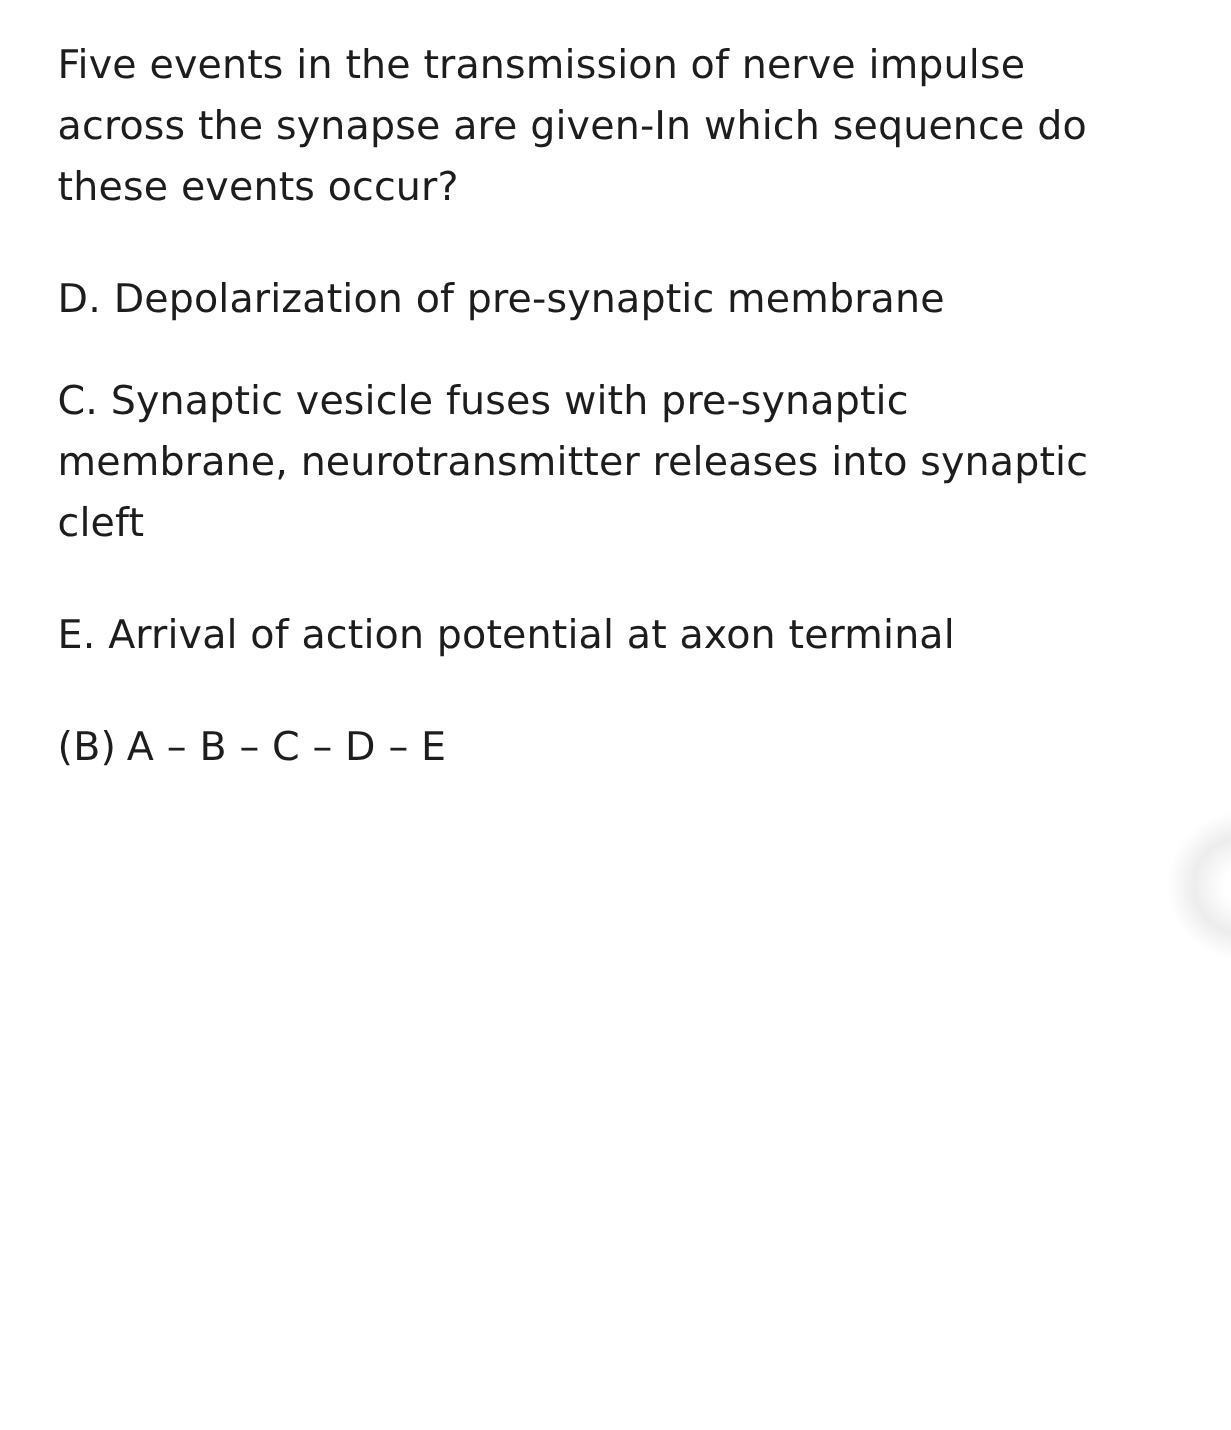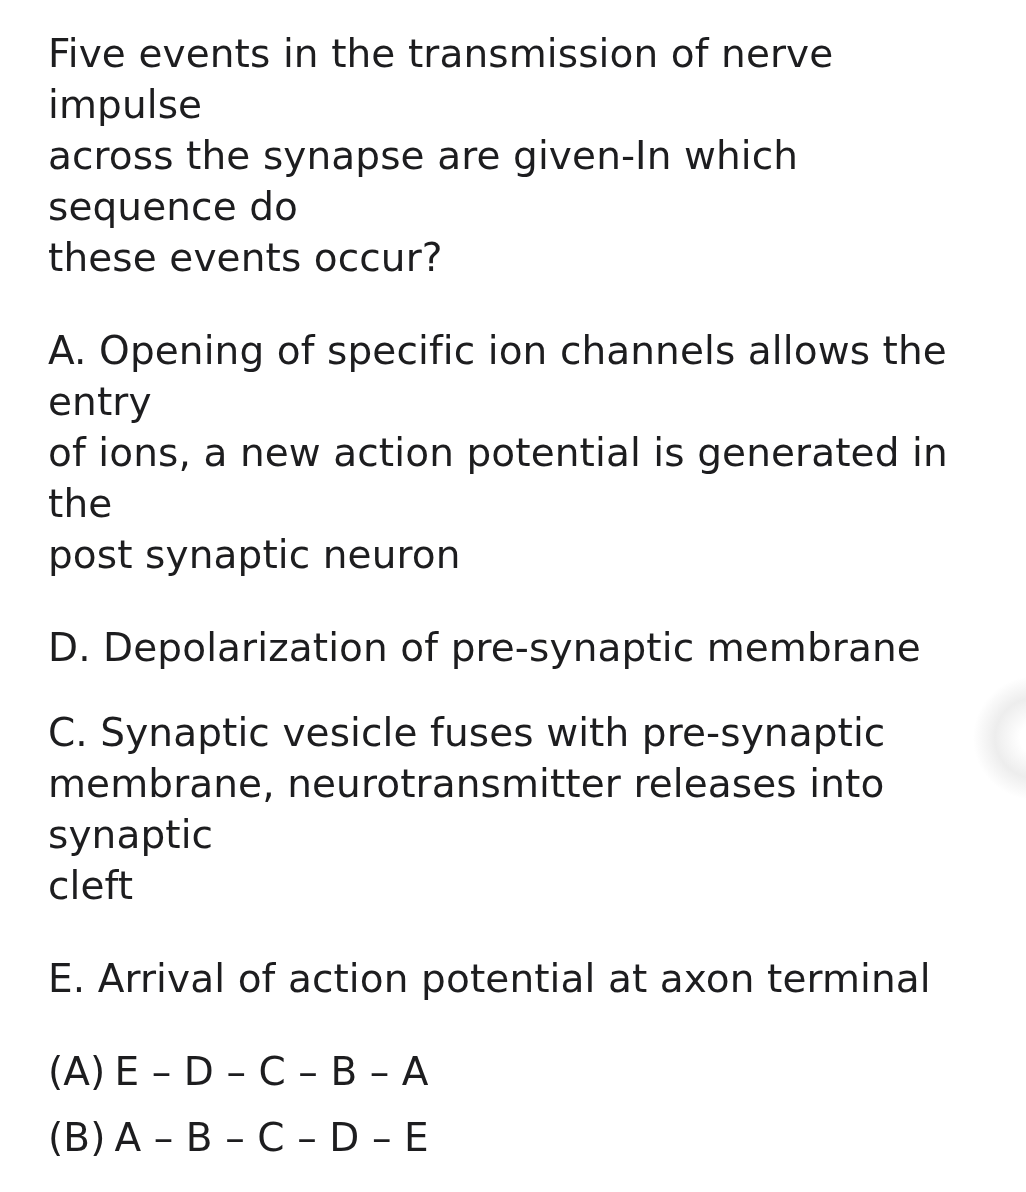--- a/index.html
+++ b/index.html
@@ -10,21 +10,21 @@
     width: 1026px;
     height: 1192px;
     background: #ffffff;
     font-family: "DejaVu Sans", "Liberation Sans", sans-serif;
     color: #1d1d1f;
     position: relative;
     overflow: hidden;
   }
   .content {
     padding: 28px 50px 0 48px;
-    font-size: 39px;
+    font-size: 33px;
     line-height: 51px;
     letter-spacing: 0.1px;
   }
   .para {
     margin: 0 0 42px 0;
     white-space: pre-line;
   }
   .para.tight {
     margin-bottom: 34px;
   }
@@ -62,33 +62,27 @@
 </head>
 <body>
 
 <div class="page">
   <div class="content">
 
     <p class="para">Five events in the transmission of nerve impulse
 across the synapse are given-In which sequence do
 these events occur?</p>
 
-    <p class="para">A. Opening of specific ion channels allows the entry
-of ions, a new action potential is generated in the
-post synaptic neuron</p>
     <p class="para tight">D. Depolarization of pre-synaptic membrane</p>
     <p class="para">C. Synaptic vesicle fuses with pre-synaptic
 membrane, neurotransmitter releases into synaptic
 cleft</p>
     <p class="para last">E. Arrival of action potential at axon terminal</p>
 
     <div class="options">
-      <div class="option-row">
-        <span class="opt-label">(A)</span><span class="opt-seq">E – D – C – B – A</span>
-      </div>
       <div class="option-row">
         <span class="opt-label">(B)</span><span class="opt-seq">A – B – C – D – E</span>
       </div>
     </div>
 
   </div>
 
   <div class="edge-glow"></div>
 </div>
 

